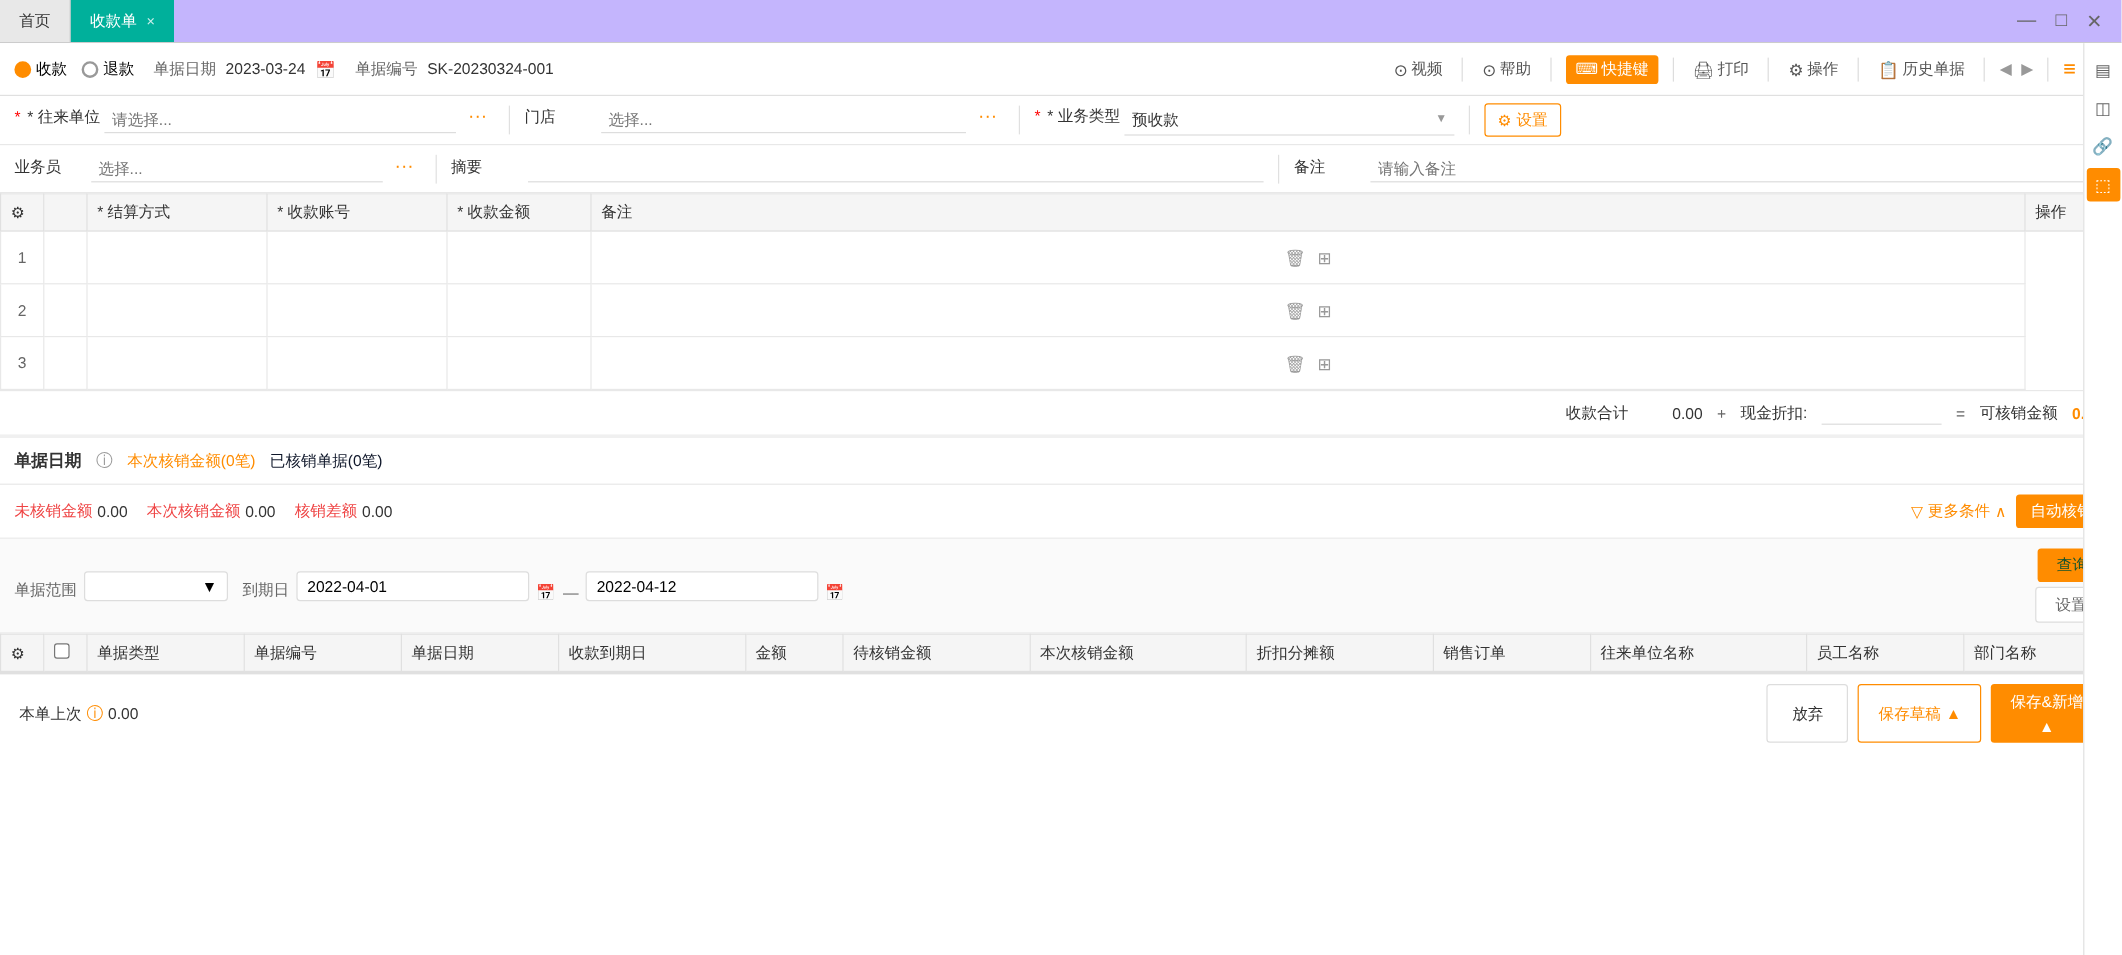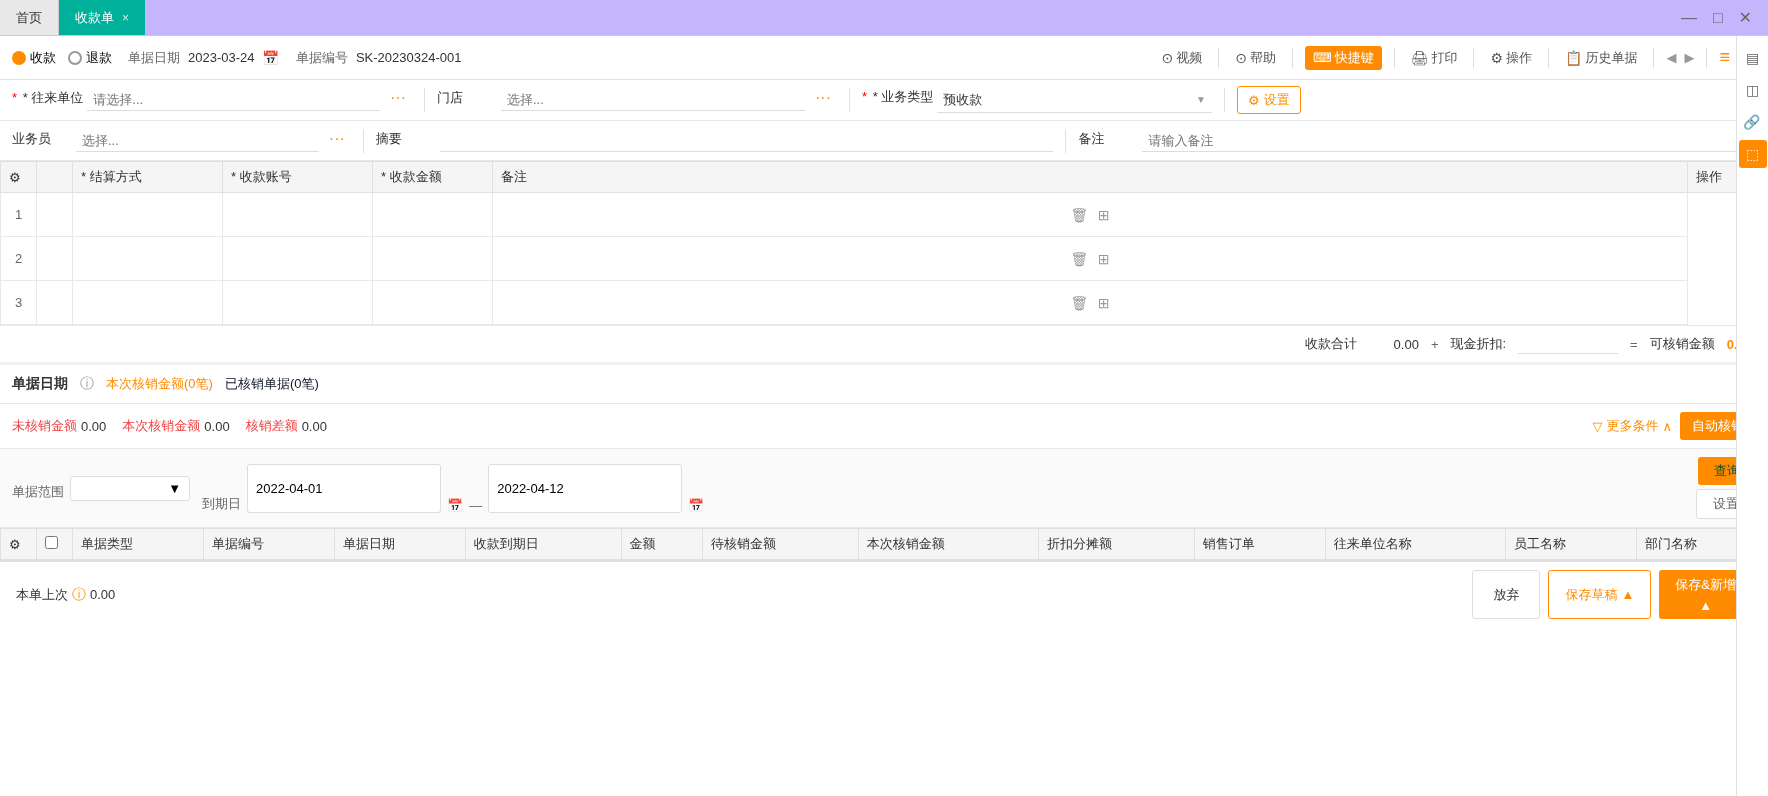--- a/index.html
+++ b/index.html
@@ -131,21 +131,21 @@
       display: flex; align-items: center; padding: 8px 12px; gap: 12px;
       border-bottom: 1px solid #e8e8e8; background: #fafafa;
     }
     .filter-field { display: flex; align-items: flex-end; gap: 6px; }
     .filter-label { color: #666; white-space: nowrap; }
     .filter-select {
       display: flex; align-items: center; border: 1px solid #ddd; padding: 4px 8px;
       background: #fff; border-radius: 3px; min-width: 120px; cursor: pointer; gap: 8px;
     }
     .date-input {
-      border: 1px solid #ddd; padding: 16px 8px; border-radius: 3px;
+      border: 1px solid #ddd; padding: 4px 8px; border-radius: 3px;
       background: #fff; min-width: 100px; outline: none;
     }
     .date-sep { color: #666; }
     .query-btn {
       background: #ff8c00; color: #14532d; border: none; padding: 5px 16px;
       border-radius: 3px; cursor: pointer; margin-left: auto;
     }
     .settings-btn2 {
       border: 1px solid #ddd; color: #666; padding: 5px 16px;
       border-radius: 3px; cursor: pointer; background: #fff;

